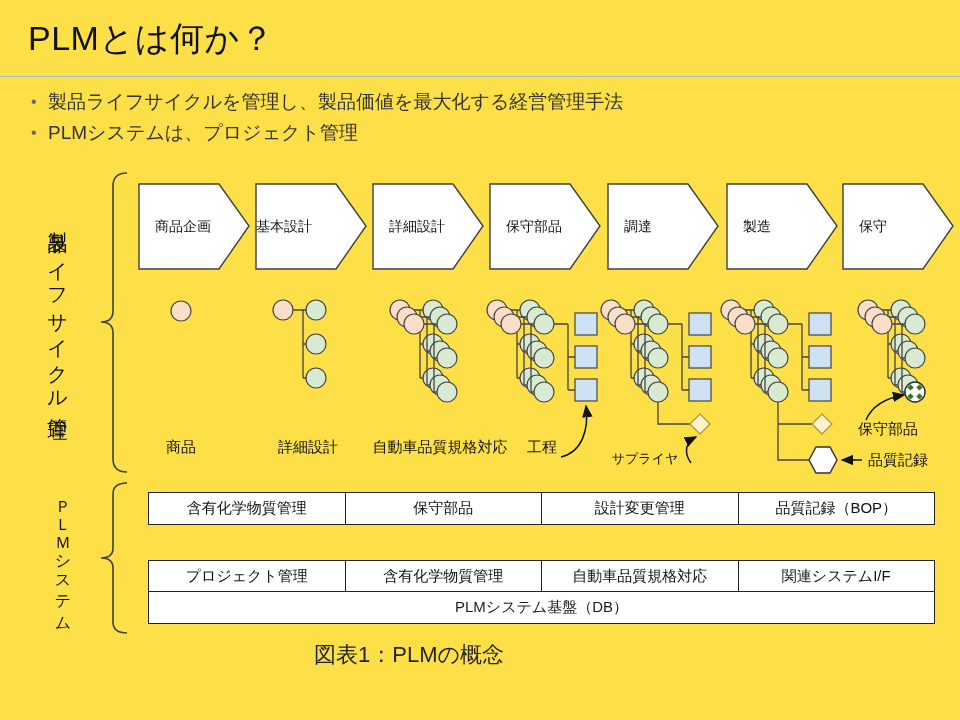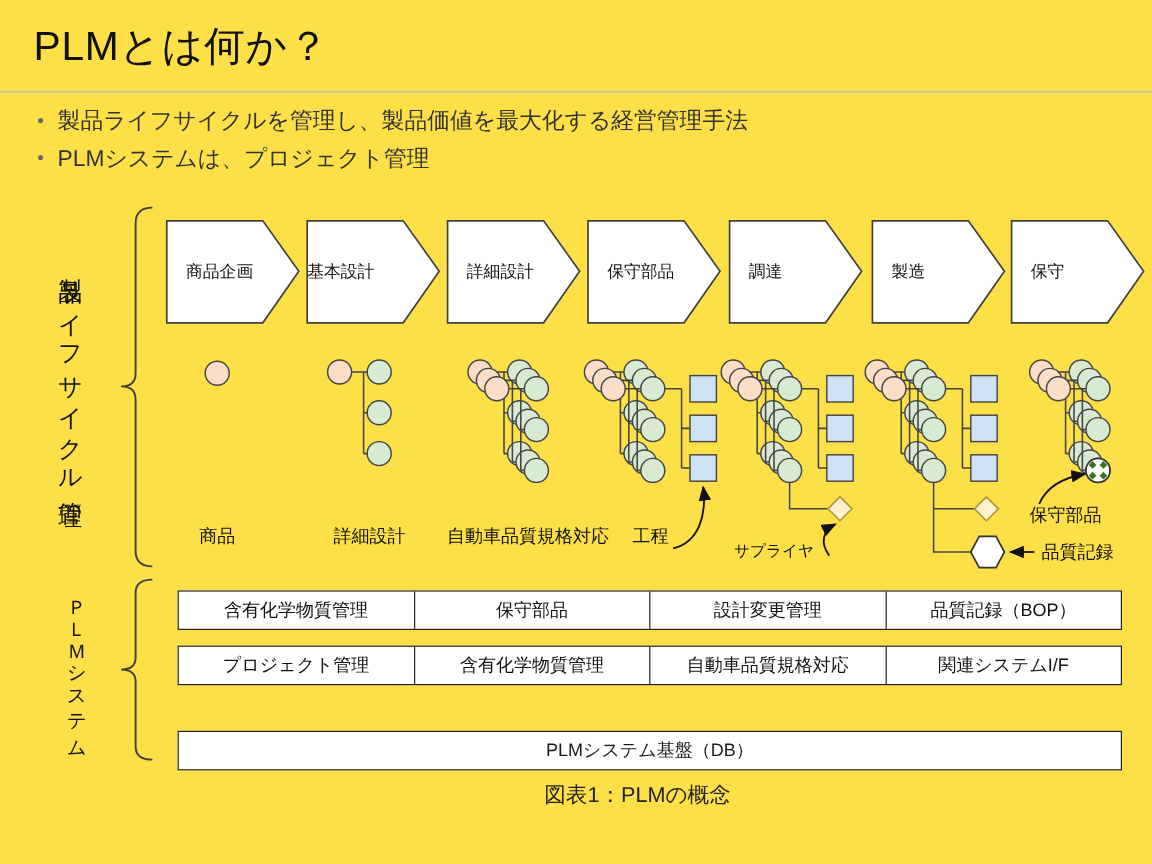--- a/index.html
+++ b/index.html
@@ -21,23 +21,23 @@
          font-size:14px;color:#111;white-space:nowrap;padding-left:16px;}
   
   .alabel{position:absolute;transform:translateX(-50%);font-size:15px;color:#111;white-space:nowrap;}
   .alabel.small{font-size:13px;}
   
   .mrow{position:absolute;left:148px;width:787px;height:33px;border:1.4px solid #222;
         display:flex;background:#fff;box-sizing:border-box;}
   .mcell{flex:1;display:flex;align-items:center;justify-content:center;font-size:15px;
          color:#111;border-left:1.4px solid #222;white-space:nowrap;}
   .mcell:first-child{border-left:none;}
-  .platform{justify-content:center;align-items:center;display:flex;font-size:15px;margin-top:18px;}
+  .platform{justify-content:center;align-items:center;display:flex;font-size:15px;}
   
-  .caption{position:absolute;left:209px;top:640px;width:400px;text-align:right;font-size:18px;color:#222;margin-top:10px;}
+  .caption{position:absolute;left:209px;top:640px;width:400px;text-align:center;font-size:22px;color:#222;}
   
   svg.fig{position:absolute;left:0;top:0;}
   .ln{stroke:#444;stroke-width:1.3;fill:none;}
   .on{fill:#fbdec7;stroke:#444;stroke-width:1.2;}
   .gn{fill:#d9ead3;stroke:#444;stroke-width:1.2;}
   .bn{fill:#cfe2f3;stroke:#444;stroke-width:1.2;}
   .yn{fill:#fdf2cc;stroke:#b09a3e;stroke-width:1.4;}
   .wn{fill:#ffffff;stroke:#333;stroke-width:1.4;}
   .chev{fill:#ffffff;stroke:#404040;stroke-width:1.4;}
   .brace{fill:none;stroke:#404040;stroke-width:1.6;}
@@ -166,21 +166,21 @@
   <div class="alabel small" style="left:645px;top:450px">サプライヤ</div>
   <div class="alabel" style="left:888px;top:420px">保守部品</div>
   <div class="alabel" style="left:898px;top:451px">品質記録</div>
 
   <div class="mrow" style="top:492px">
     <div class="mcell">含有化学物質管理</div>
     <div class="mcell">保守部品</div>
     <div class="mcell">設計変更管理</div>
     <div class="mcell">品質記録（BOP）</div>
   </div>
-  <div class="mrow" style="top:538px">
+  <div class="mrow" style="top:560px">
     <div class="mcell">プロジェクト管理</div>
     <div class="mcell">含有化学物質管理</div>
     <div class="mcell">自動車品質規格対応</div>
     <div class="mcell">関連システムI/F</div>
   </div>
   <div class="mrow platform" style="top:591px">PLMシステム基盤（DB）</div>
 
   <div class="caption">図表1：PLMの概念</div>
 
 </div>

